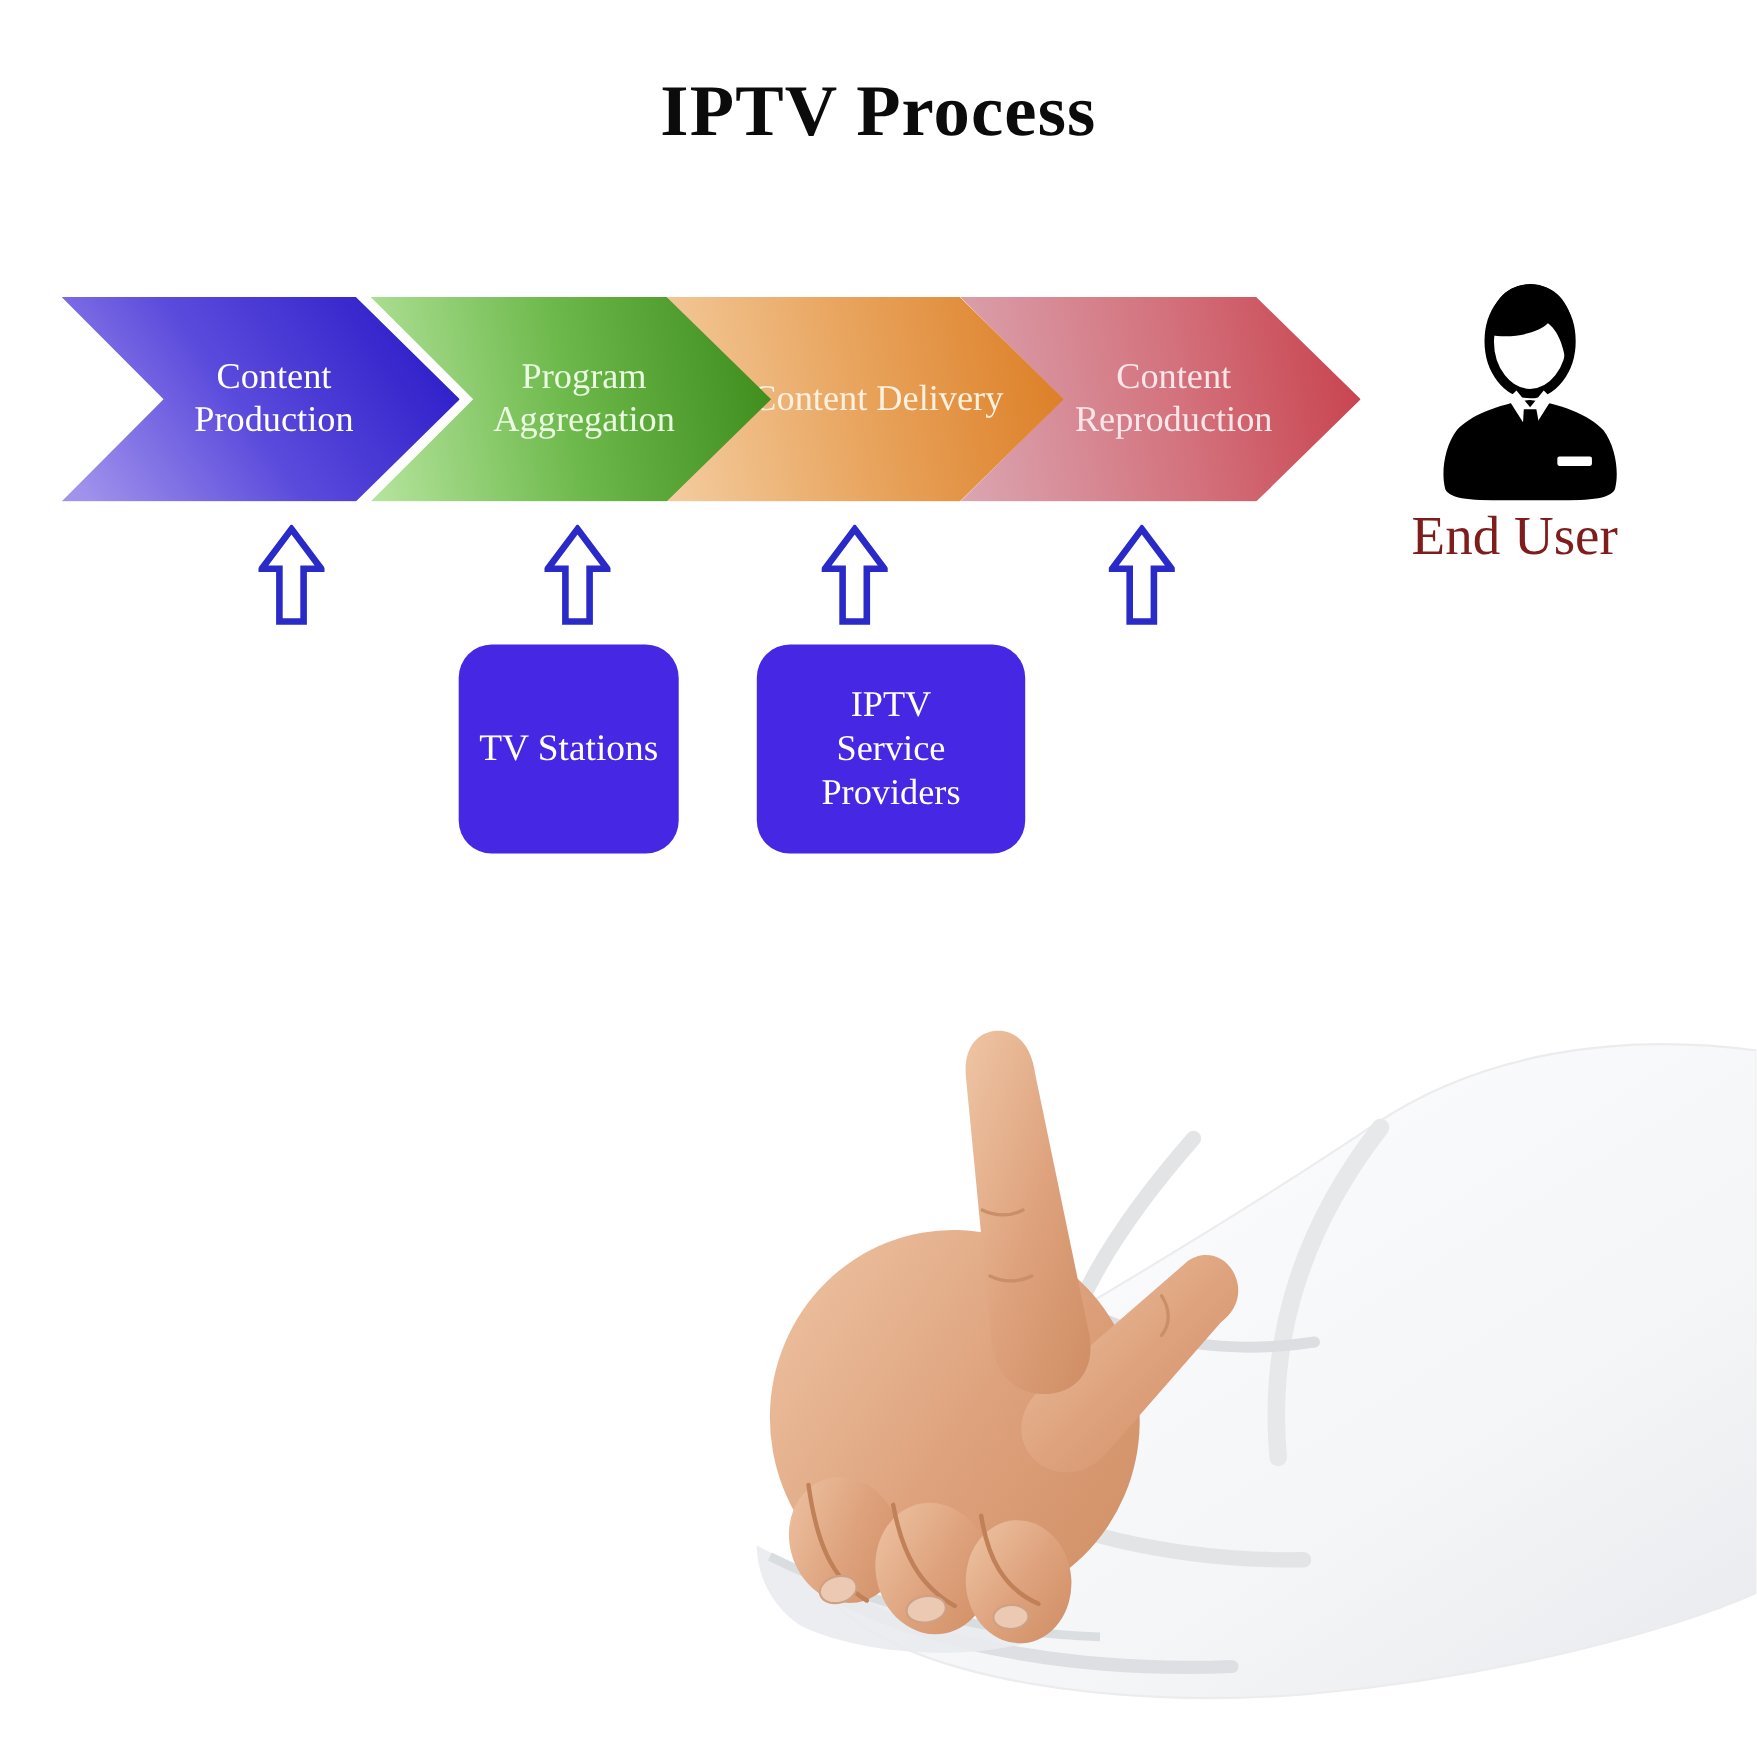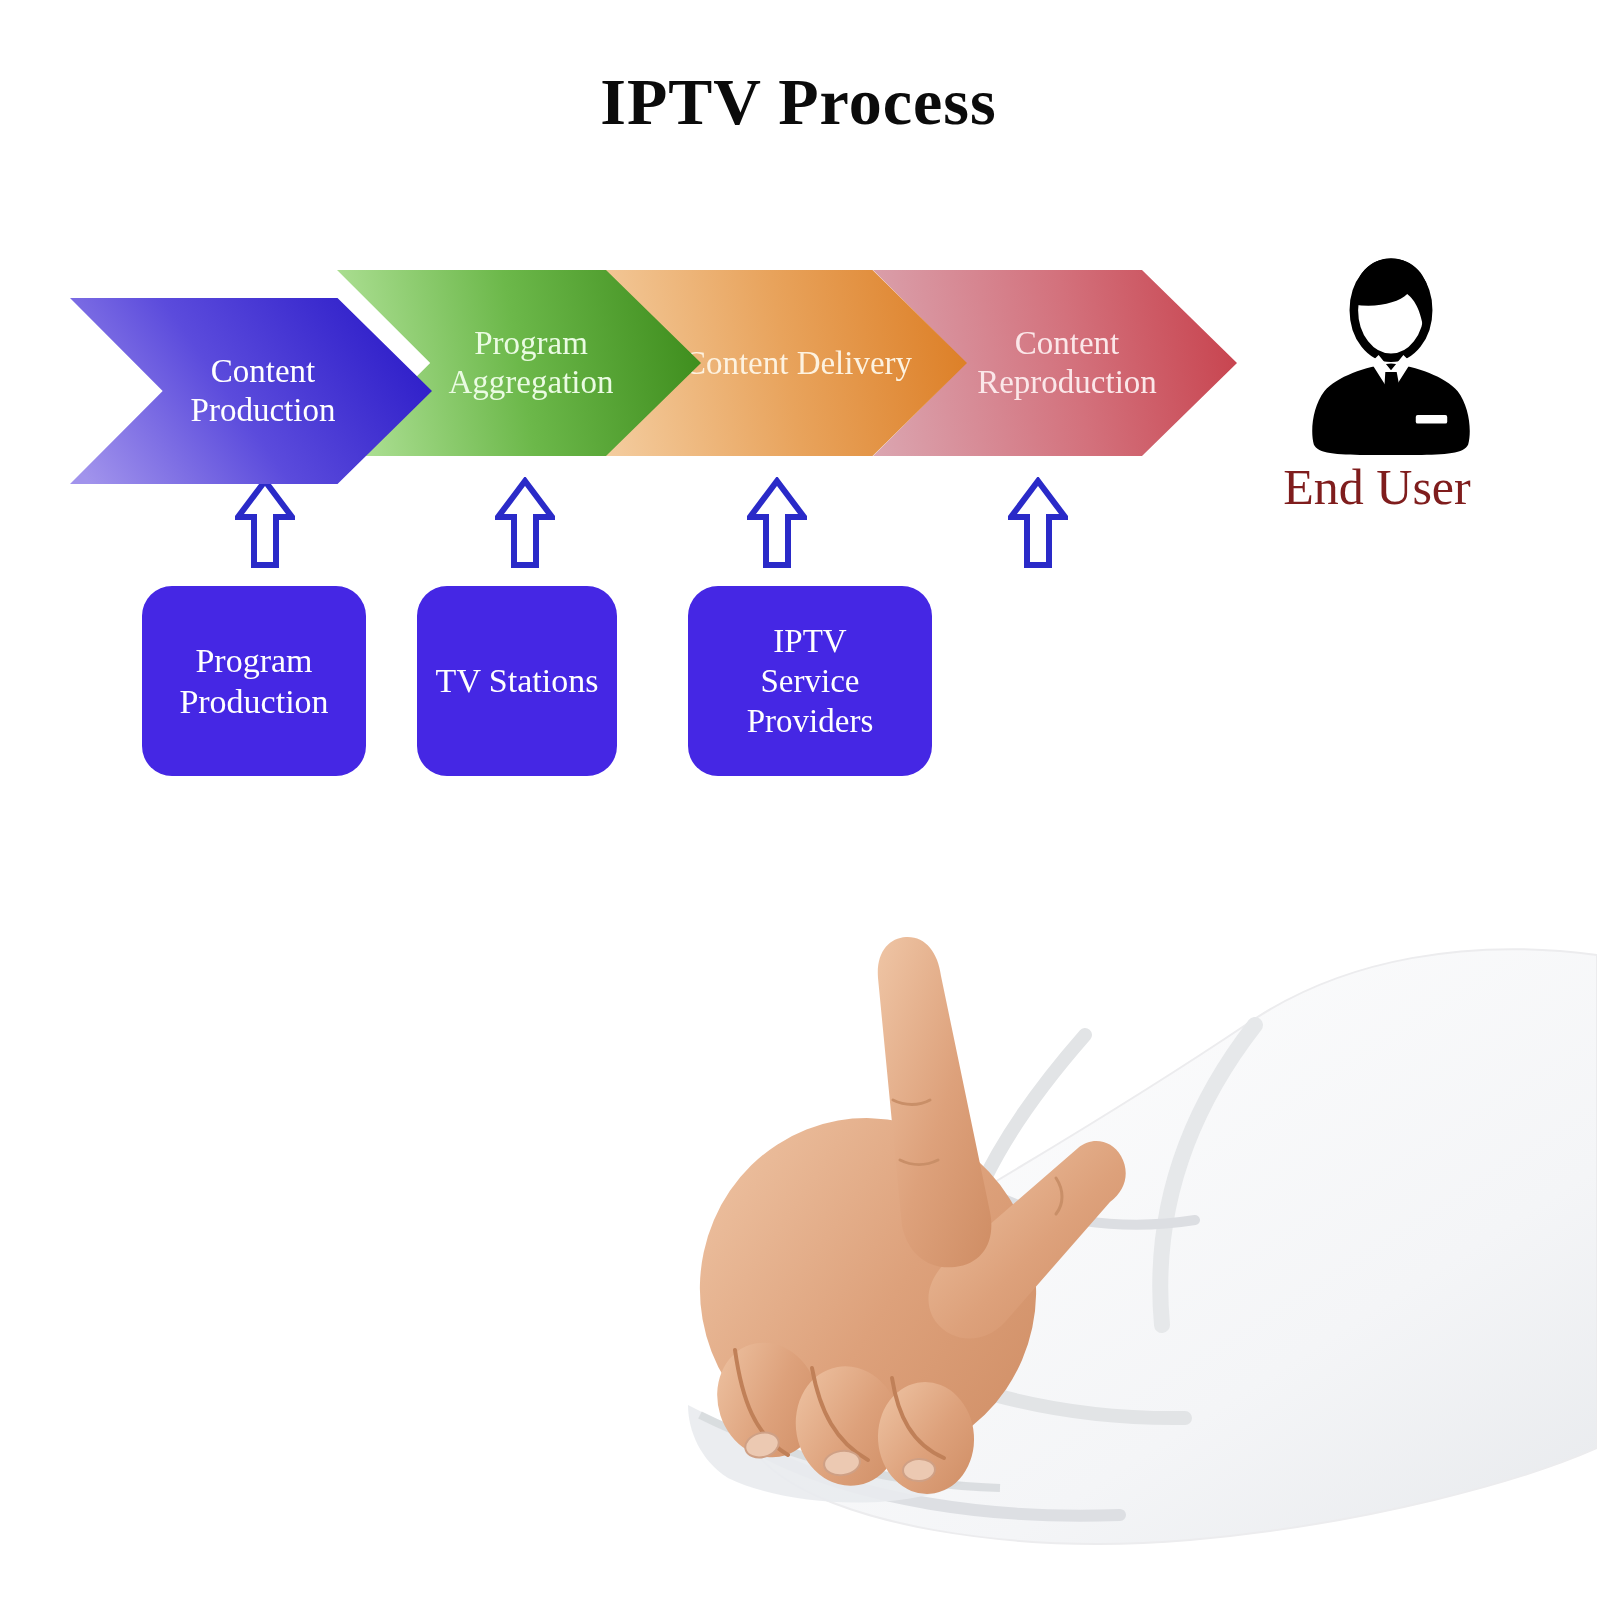--- a/index.html
+++ b/index.html
@@ -6,21 +6,21 @@
   #stage{position:relative;width:1597px;height:1600px;background:#ffffff;overflow:hidden;
          font-family:"Liberation Serif",serif;}
 
   .title{position:absolute;top:64px;left:0;width:1597px;text-align:center;
          font-size:66px;font-weight:bold;color:#0b0b0b;letter-spacing:1px;}
 
   
   .chev{position:absolute;top:270px;height:186px;display:flex;align-items:center;justify-content:center;
         clip-path:polygon(0 0,73.9% 0,100% 50%,73.9% 100%,0 100%,25.6% 50%);}
   .chev .lbl{width:232px;margin-left:24px;text-align:center;font-size:33px;line-height:1.18;}
-  .chev1{left:70px;width:362px;z-index:14;background:linear-gradient(55deg,#a193ec 4%,#5b4bdc 45%,#2c1cc8 92%);margin-top:28px;}
+  .chev1{left:56px;width:362px;z-index:14;background:linear-gradient(55deg,#a193ec 4%,#5b4bdc 45%,#2c1cc8 92%);}
   .chev2{left:337px;width:364px;z-index:13;background:linear-gradient(80deg,#b6e59e 0%,#6cb84a 50%,#3f8e1e 96%);}
   .chev3{left:605px;width:362px;z-index:12;background:linear-gradient(80deg,#f4cda0 0%,#e8a35c 50%,#dd8028 96%);}
   .chev4{left:873px;width:364px;z-index:11;background:linear-gradient(80deg,#dba6b1 0%,#d3717c 55%,#c84550 96%);}
   .chev1 .lbl{color:#ffffff;}
   .chev2 .lbl{color:#eafbe2;}
   .chev3 .lbl{color:#fdf2e0;}
   .chev4 .lbl{color:#fbe7e9;}
 
   
   .uparrow{position:absolute;top:477px;width:60px;height:92px;}
@@ -72,23 +72,20 @@
   <svg class="uparrow" style="left:495px" viewBox="0 0 60 92">
     <polygon points="30,4 57,40 41,40 41,88 19,88 19,40 3,40" fill="#ffffff" stroke="#2a2ac8" stroke-width="6" stroke-linejoin="miter"></polygon>
   </svg>
   <svg class="uparrow" style="left:747px" viewBox="0 0 60 92">
     <polygon points="30,4 57,40 41,40 41,88 19,88 19,40 3,40" fill="#ffffff" stroke="#2a2ac8" stroke-width="6" stroke-linejoin="miter"></polygon>
   </svg>
   <svg class="uparrow" style="left:1008px" viewBox="0 0 60 92">
     <polygon points="30,4 57,40 41,40 41,88 19,88 19,40 3,40" fill="#ffffff" stroke="#2a2ac8" stroke-width="6" stroke-linejoin="miter"></polygon>
   </svg>
 
-  <div class="box box1">
-    <div class="lbl">Program Production</div>
-  </div>
   <div class="box box2">
     <div class="lbl">TV Stations</div>
   </div>
   <div class="box box3">
     <div class="lbl">IPTV Service Providers</div>
   </div>
 
   <svg class="person" viewBox="0 0 190 212">
     <ellipse cx="95" cy="60" rx="39" ry="50" fill="#ffffff" stroke="#000000" stroke-width="9"></ellipse>
     <path d="M 56,54 C 56,20 74,6 95,6 C 118,6 134,22 136,50 C 137,68 135,81 130,90

